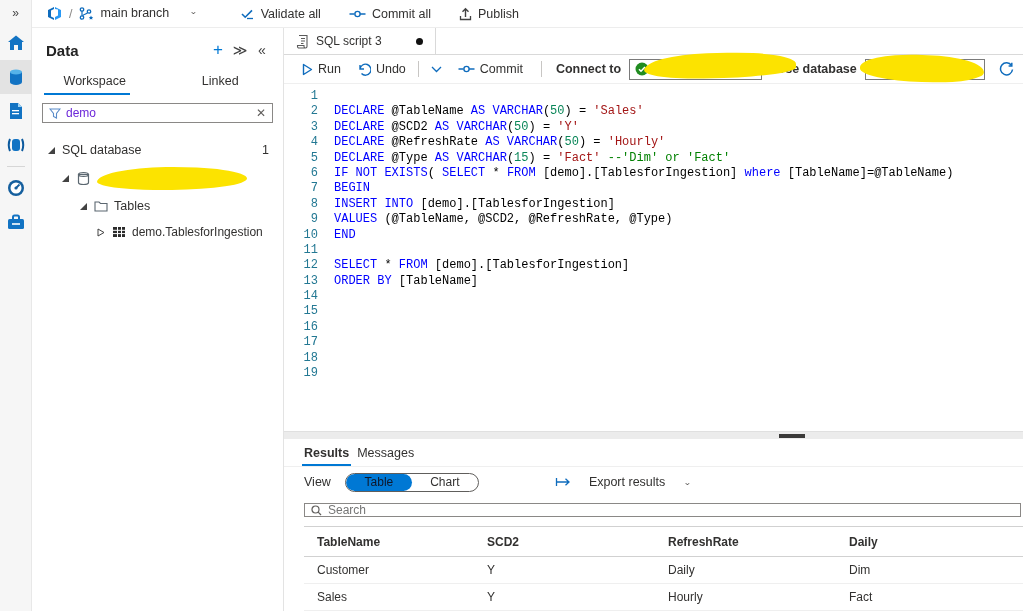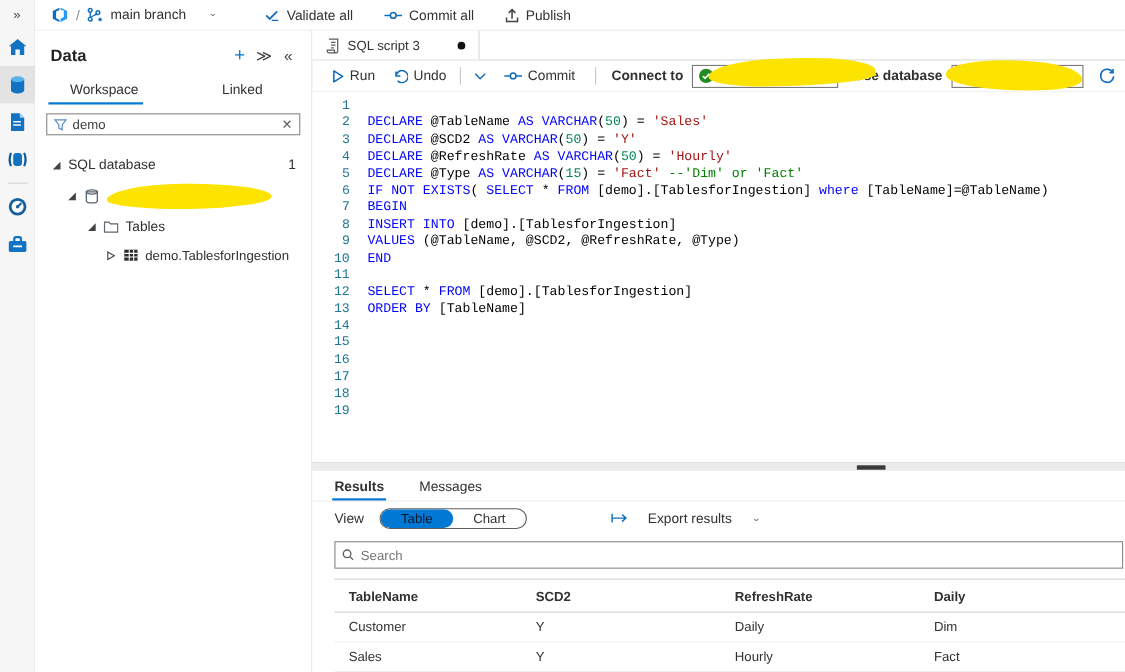--- a/index.html
+++ b/index.html
@@ -33,21 +33,21 @@
   .dp-title { font-size:15px; font-weight:700; color:#242424; flex:1; }
   .dp-hicon { width:22px; text-align:center; cursor:pointer; font-size:14px; color:#424242; }
   .dp-hicon.plus { color:#0078d4; font-size:17px; }
   .dp-tabs { display:flex; }
   .dp-tab { flex:1; text-align:center; font-size:12.5px; padding:6px 0 7px; cursor:pointer;
             color:#323130; position:relative; }
   .dp-tab.active::after { content:""; position:absolute; left:12px; right:28px; bottom:0;
             height:2px; background:#0078d4; }
   .dp-filter { margin:8px 10px 6px 10px; border:1px solid #8a8886; height:20px; display:flex;
                align-items:center; padding:0 6px; gap:5px; background:#fff; }
-  .dp-filter input { border:none; outline:none; flex:1; font-size:12px; color:#404040;
+  .dp-filter input { border:none; outline:none; flex:1; font-size:12px; color:#6d28d9;
                      font-family:"Liberation Sans",sans-serif; background:transparent; }
   .dp-filter .clear { color:#605e5c; font-size:12px; cursor:pointer; }
   .tree { padding-top:8px; font-size:12.5px; }
   .tree-row { display:flex; align-items:center; height:26px; cursor:pointer; gap:6px; }
   .tw { width:10px; display:flex; justify-content:center; flex-shrink:0; }
   .tree-count { margin-left:auto; padding-right:14px; color:#323130; }
   .redact { background:#fce300; }
   .redact.db-name { width:150px; height:23px; border-radius:46% 54% 50% 50% / 60% 55% 45% 40%;
                     transform:rotate(-.8deg); }
 
@@ -80,32 +80,32 @@
   .kw { color:#0000ff; } .str { color:#a31515; } .cmt { color:#008000; }
   .num { color:#098658; } .pl { color:#000; }
 
   
   .splitter { height:8px; background:#ececec; position:relative; flex-shrink:0;
               border-top:1px solid #e0e0e0; cursor:row-resize; }
   .splitter .grip { position:absolute; left:67%; top:2px; width:26px; height:4px; background:#3b3a39; }
 
   
   .results { flex-shrink:0; display:flex; flex-direction:column; background:#fff; }
-  .res-tabs { display:flex; gap:32px; padding:0 0 0 20px; height:28px; align-items:center;
+  .res-tabs { display:flex; gap:8px; padding:0 0 0 20px; height:28px; align-items:center;
               border-bottom:1px solid #efefef; }
   .res-tab { font-size:12.5px; cursor:pointer; position:relative; height:100%; display:flex; align-items:center; }
   .res-tab.active { font-weight:700; }
   .res-tab.active::after { content:""; position:absolute; left:-2px; right:-2px; bottom:0; height:2px; background:#0078d4; }
   .view-row { display:flex; align-items:center; height:30px; padding-left:20px; font-size:12.5px; gap:14px; }
   .pill { display:flex; border:1px solid #605e5c; border-radius:10px; height:19px; overflow:hidden; cursor:pointer; }
   .pill-seg { width:66px; display:flex; align-items:center; justify-content:center; font-size:12px; color:#323130; }
   .pill-seg.sel { background:#0078d4; color:#0f172a; border-radius:10px; }
   .export { display:flex; align-items:center; gap:18px; margin-left:62px; cursor:pointer; }
   .res-body { padding:6px 0 0 20px; }
-  .search-box { border:1px solid #8a8886; height:25px; display:flex; align-items:center;
+  .search-box { border:1px solid #8a8886; height:14px; display:flex; align-items:center;
                 padding:0 6px; gap:6px; margin-right:2px; }
   .search-box input { border:none; outline:none; flex:1; font-size:12px; color:#323130;
                       font-family:"Liberation Sans",sans-serif; background:transparent; }
   .grid { width:100%; border-collapse:collapse; margin-top:9px; font-size:12px; }
   .grid th { text-align:left; font-weight:700; color:#323130; height:30px;
              border-top:1px solid #d1d1d1; border-bottom:1px solid #d1d1d1; padding-left:13px; }
   .grid td { height:27px; color:#323130; border-bottom:1px solid #f955; border-bottom:1px solid #efefef; padding-left:13px; }
   .icon { display:inline-flex; align-items:center; justify-content:center; }
 </style>
 </head>

